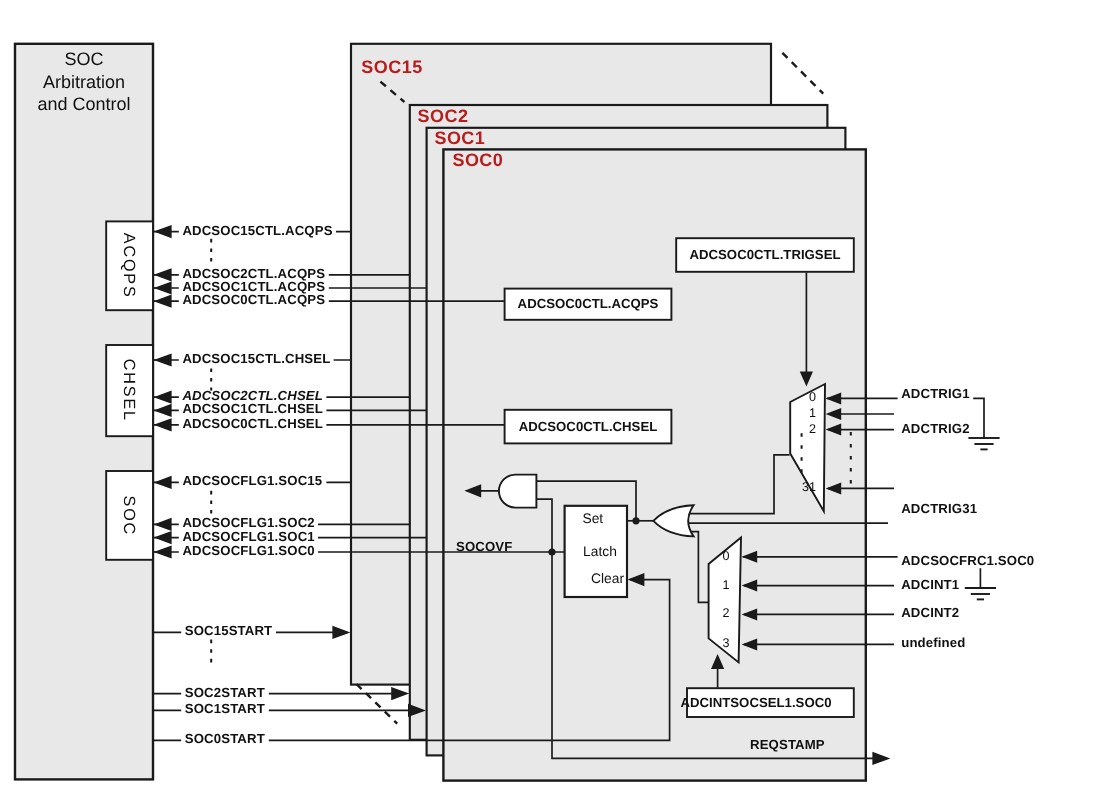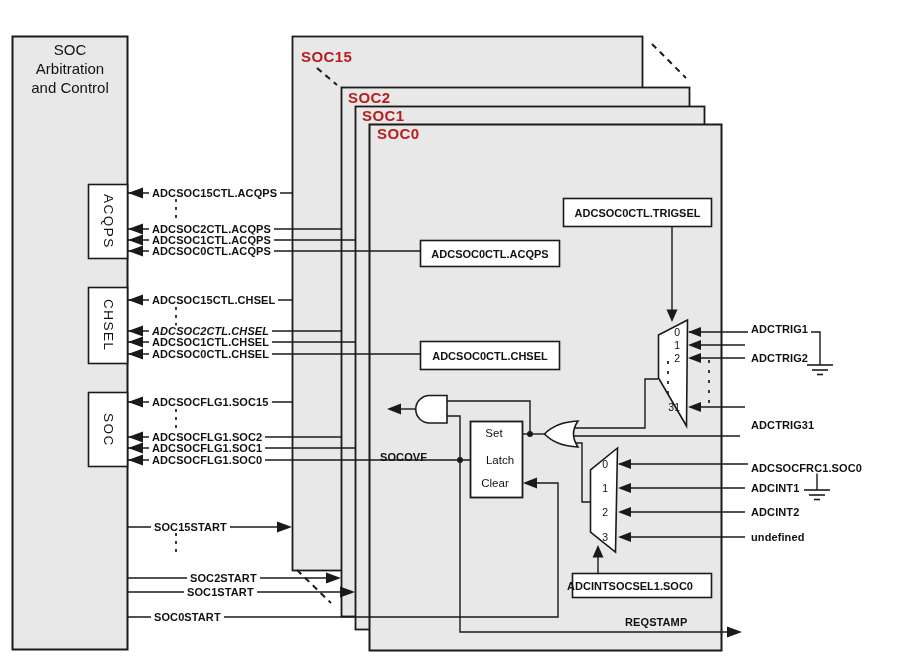--- a/index.html
+++ b/index.html
@@ -169,32 +169,32 @@
   <div class="lbl" style="left:149px;top:251px;">ADCSOC0CTL.ACQPS</div>
   <div class="lbl" style="left:149px;top:300px;">ADCSOC15CTL.CHSEL</div>
   <div class="lbl" style="left:149px;top:331px;font-style:italic;">ADCSOC2CTL.CHSEL</div>
   <div class="lbl" style="left:149px;top:342px;">ADCSOC1CTL.CHSEL</div>
   <div class="lbl" style="left:149px;top:354px;">ADCSOC0CTL.CHSEL</div>
   <div class="lbl" style="left:149px;top:402px;">ADCSOCFLG1.SOC15</div>
   <div class="lbl" style="left:149px;top:437px;">ADCSOCFLG1.SOC2</div>
   <div class="lbl" style="left:149px;top:448px;">ADCSOCFLG1.SOC1</div>
   <div class="lbl" style="left:149px;top:460px;">ADCSOCFLG1.SOC0</div>
   <div class="lbl" style="left:151px;top:527px;">SOC15START</div>
-  <div class="lbl" style="left:151px;top:578px;margin-left:36px;">SOC2START</div>
-  <div class="lbl" style="left:151px;top:592px;margin-left:33px;">SOC1START</div>
+  <div class="lbl" style="left:151px;top:578px;">SOC2START</div>
+  <div class="lbl" style="left:151px;top:592px;">SOC1START</div>
   <div class="lbl" style="left:151px;top:617px;">SOC0START</div>
 
   <div class="reg" style="left:420px;top:240px;width:140px;height:27px;">ADCSOC0CTL.ACQPS</div>
   <div class="reg" style="left:420px;top:341px;width:140px;height:29px;">ADCSOC0CTL.CHSEL</div>
   <div class="reg" style="left:563px;top:198px;width:149px;height:29px;">ADCSOC0CTL.TRIGSEL</div>
   <div class="reg" style="left:572px;top:573px;width:116px;height:25px;">ADCINTSOCSEL1.SOC0</div>
 
   <div class="latchtx" style="left:470px;top:433px;width:48px;text-align:center;">Set</div>
   <div class="latchtx" style="left:470px;top:460px;width:60px;text-align:center;">Latch</div>
-  <div class="latchtx" style="left:470px;top:483px;width:50px;text-align:center;">Clear</div>
+  <div class="latchtx" style="left:470px;top:483px;width:50px;text-align:right;">Clear</div>
 
   <div class="num" style="left:662px;top:332px;width:18px;">0</div>
   <div class="num" style="left:662px;top:345px;width:18px;">1</div>
   <div class="num" style="left:662px;top:358px;width:18px;">2</div>
   <div class="num" style="left:662px;top:407px;width:18px;">31</div>
   <div class="num" style="left:594px;top:464px;width:14px;">0</div>
   <div class="num" style="left:594px;top:488px;width:14px;">1</div>
   <div class="num" style="left:594px;top:512px;width:14px;">2</div>
   <div class="num" style="left:594px;top:537px;width:14px;">3</div>
 

